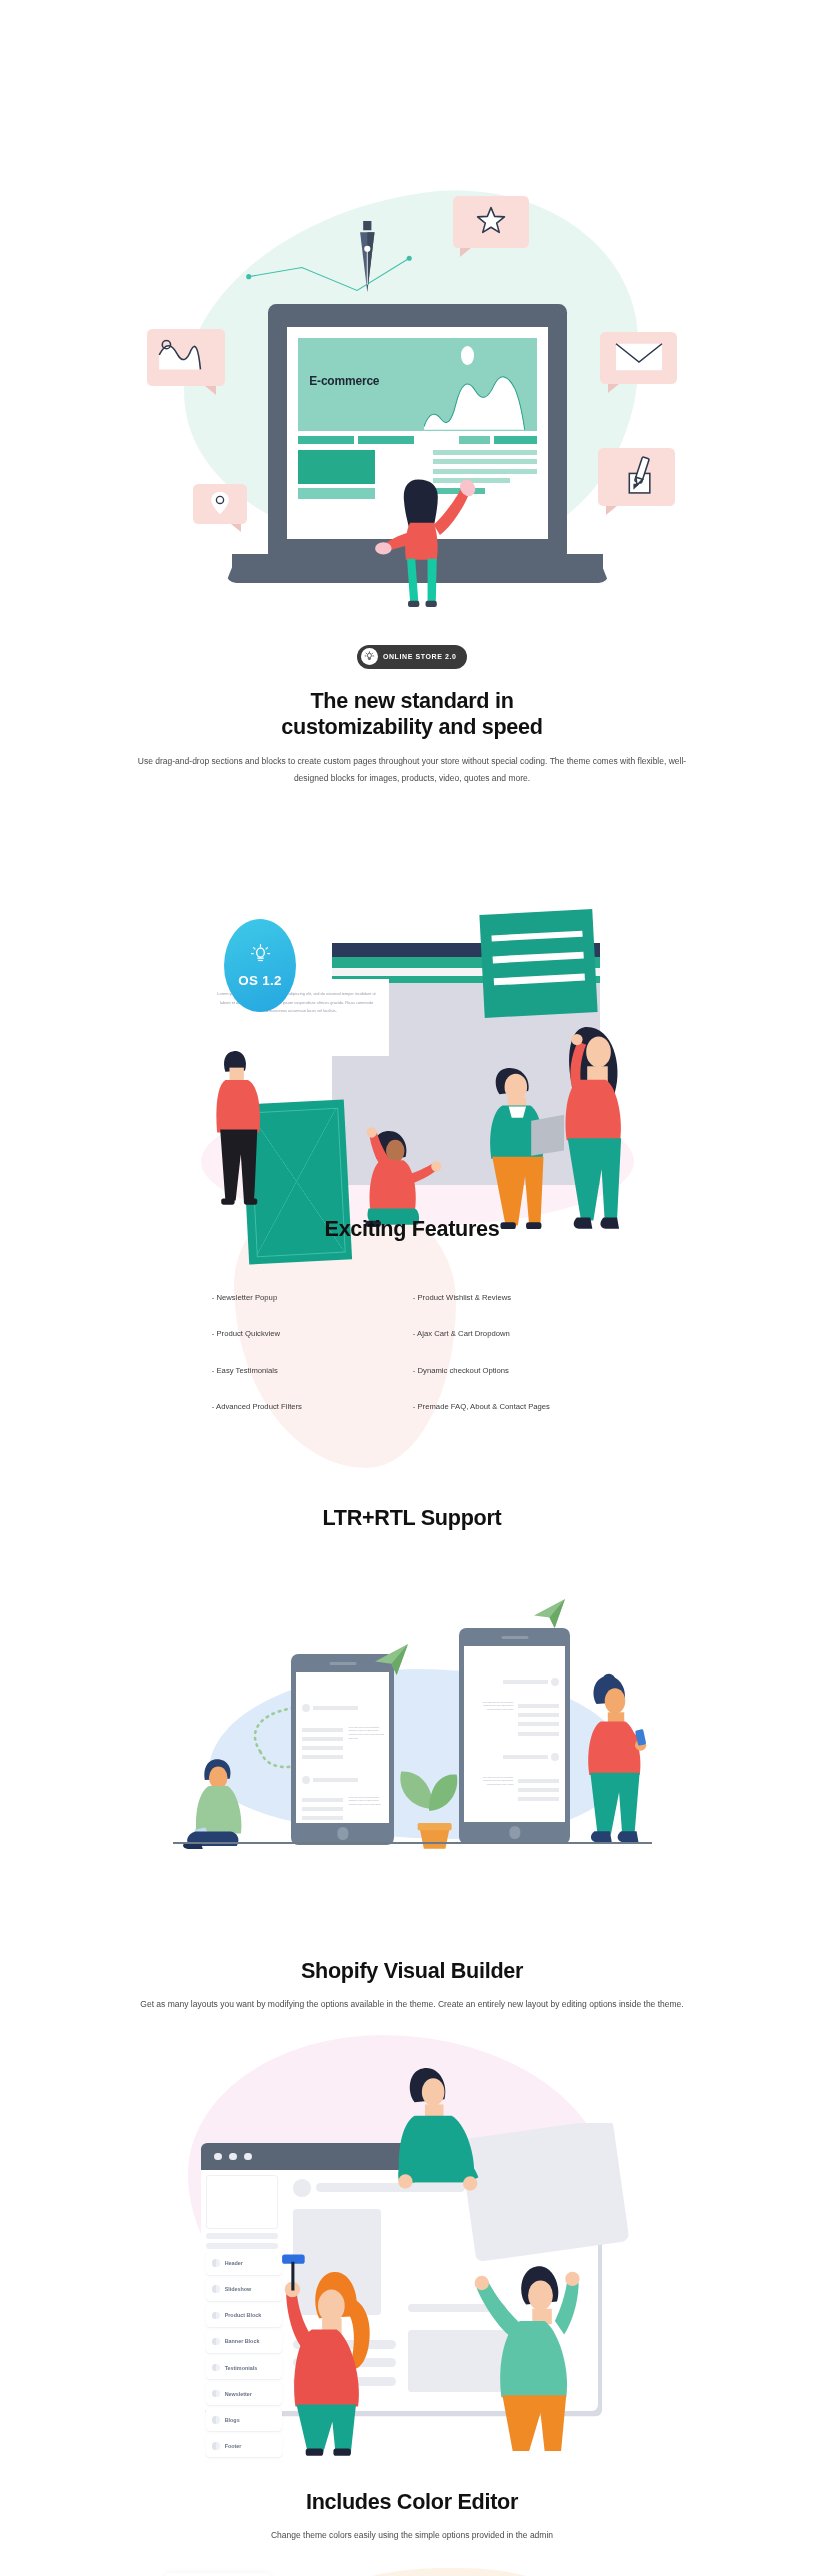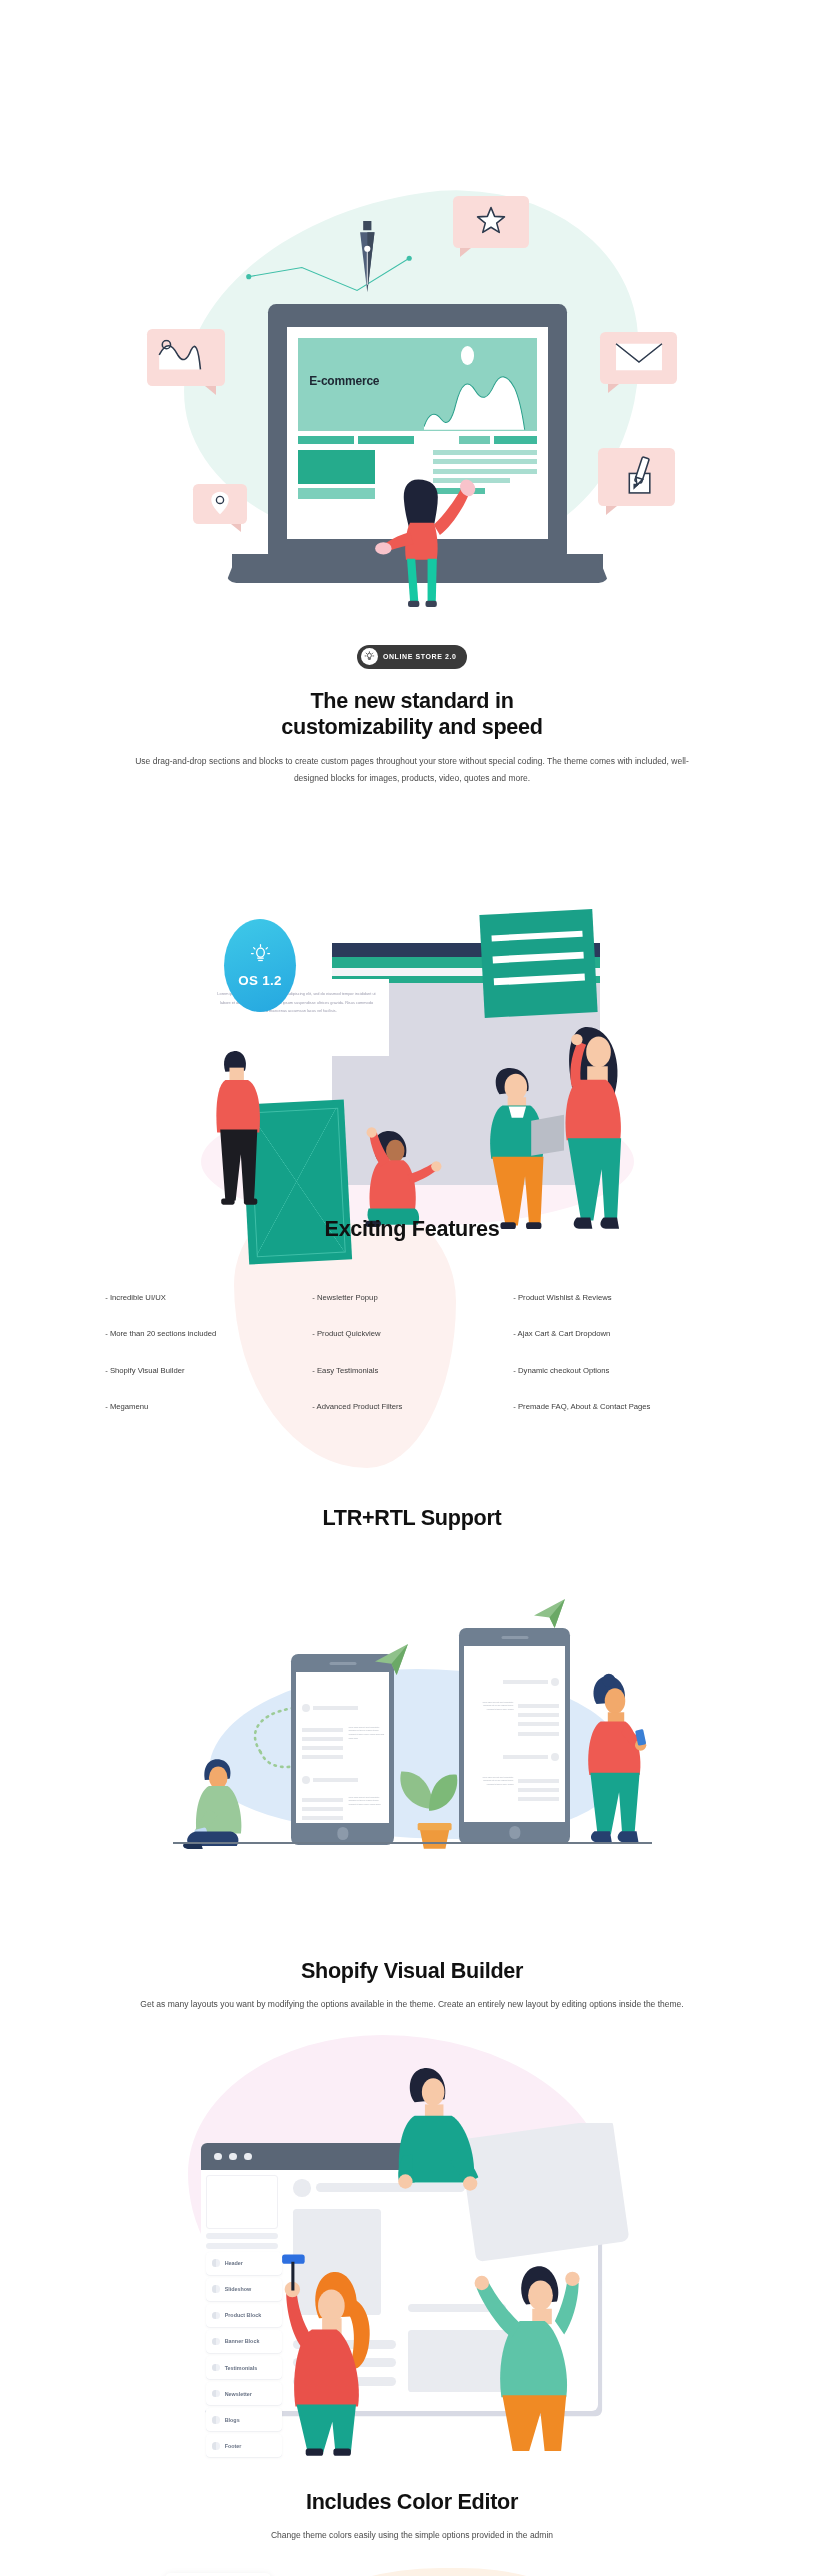--- a/index.html
+++ b/index.html
@@ -387,21 +387,21 @@
         </span>
         <span>ONLINE STORE 2.0</span>
       </div>
     </div>
 
     <div class="sec-head" style="margin-top:19.6px;">
       <h2 class="sec-title">
         <span>The new standard in</span><br>
         <span>customizability and speed</span>
       </h2>
-      <p class="sec-sub">Use drag-and-drop sections and blocks to create custom pages throughout your store without special coding. The theme comes with included, well-designed blocks for images, products, video, quotes and more.</p>
+      <p class="sec-sub">Use drag-and-drop sections and blocks to create custom pages throughout your store without special coding. The theme comes with flexible, well-designed blocks for images, products, video, quotes and more.</p>
     </div>
 
     <div id="os-illu">
       <div class="pinkish-blob"></div>
 
       <div class="os-board">
         <span class="bar-dark"></span>
         <span class="bar-teal"></span>
         <span class="bar-white"></span>
         <span class="bar-teal2"></span>
@@ -481,26 +481,20 @@
       </svg>
     </div>
   </section>
 
   <section class="section" id="sec-feat">
     <div class="feat-blob"></div>
     <div class="sec-head">
       <h2 class="sec-title">Exciting Features</h2>
     </div>
     <div class="feat-cols">
-      <ul class="feat-col c1">
-        <li>- Incredible UI/UX</li>
-        <li>- More than 20 sections included</li>
-        <li>- Shopify Visual Builder</li>
-        <li>- Megamenu</li>
-      </ul>
       <ul class="feat-col c2">
         <li>- Newsletter Popup</li>
         <li>- Product Quickview</li>
         <li>- Easy Testimonials</li>
         <li>- Advanced Product Filters</li>
       </ul>
       <ul class="feat-col c3">
         <li>- Product Wishlist &amp; Reviews</li>
         <li>- Ajax Cart &amp; Cart Dropdown</li>
         <li>- Dynamic checkout Options</li>

